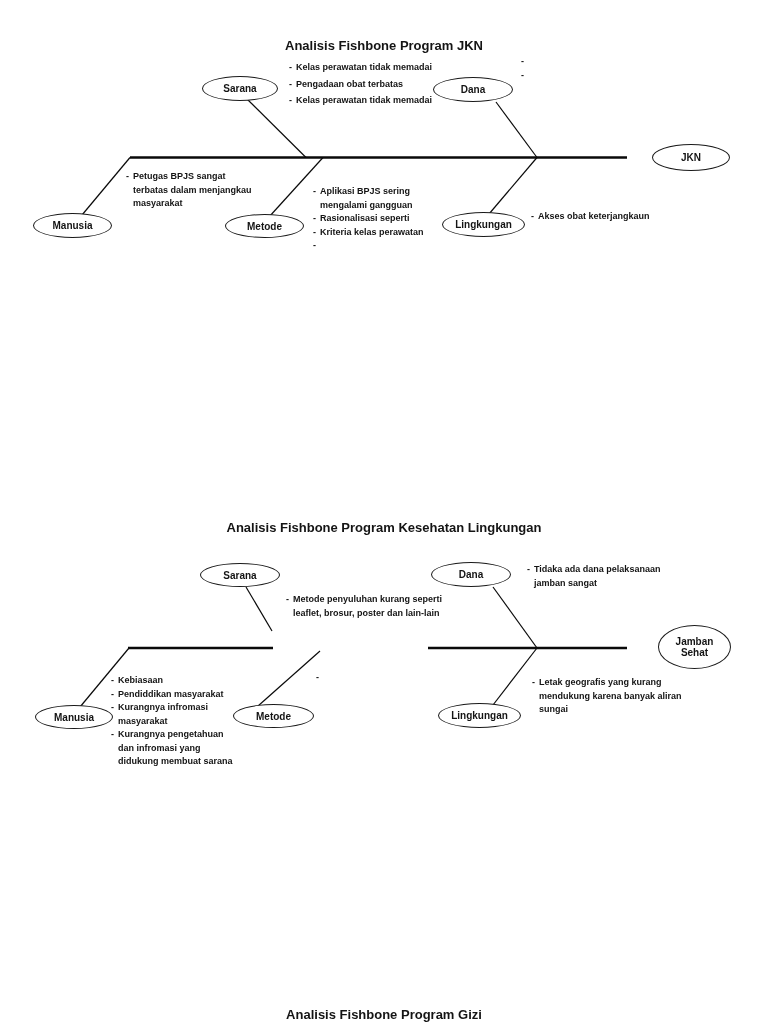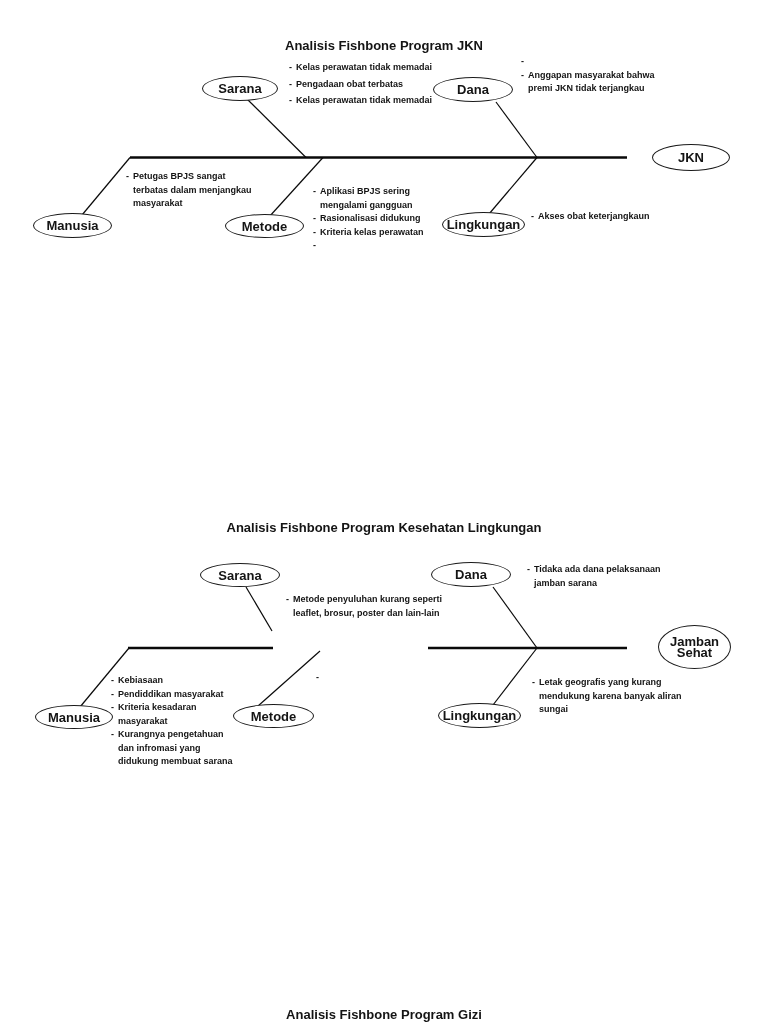--- a/index.html
+++ b/index.html
@@ -13,21 +13,21 @@
   svg.lines line{stroke:#0a0a0a;}
   .bone{stroke-width:1.2;}
   .spine{stroke-width:2.6;}
   .title{
     position:absolute;left:0;width:768px;text-align:center;
     font-size:13px;font-weight:bold;letter-spacing:0;
   }
   .node{
     position:absolute;border:1.3px solid #1a1a1a;border-radius:50%;
     background:#ffffff;display:flex;align-items:center;justify-content:center;
-    font-size:13px;font-weight:bold;text-align:center;white-space:pre-line;
+    font-size:10px;font-weight:bold;text-align:center;white-space:pre-line;
     line-height:11px;box-sizing:border-box;
   }
   .causes{position:absolute;font-size:9px;font-weight:bold;}
   .cause{display:flex;align-items:flex-start;line-height:13.5px;margin-bottom:0;}
   .causes.spaced .cause{margin-bottom:3px;}
   .dash{flex:0 0 7px;}
   .cause-text{white-space:pre-line;}
 </style>
 </head>
 <body>
@@ -75,43 +75,41 @@
       <span class="cause-text">Kelas perawatan tidak memadai</span>
     </div>
   </div>
 
   <div class="causes" style="left:521px;top:55px;width:150px">
     <div class="cause">
       <span class="dash">-</span>
     </div>
     <div class="cause">
       <span class="dash">-</span>
-      <span class="cause-text">Anggapan masyarakat bahwa
-premi JKN tidak terjangkau</span>
     </div>
   </div>
 
   <div class="causes" style="left:126px;top:170px;width:165px">
     <div class="cause">
       <span class="dash">-</span>
       <span class="cause-text">Petugas BPJS sangat
 terbatas dalam menjangkau
 masyarakat</span>
     </div>
   </div>
 
   <div class="causes" style="left:313px;top:185px;width:155px">
     <div class="cause">
       <span class="dash">-</span>
       <span class="cause-text">Aplikasi BPJS sering
 mengalami gangguan</span>
     </div>
     <div class="cause">
       <span class="dash">-</span>
-      <span class="cause-text">Rasionalisasi didukung</span>
+      <span class="cause-text">Rasionalisasi seperti</span>
     </div>
     <div class="cause">
       <span class="dash">-</span>
       <span class="cause-text">Kriteria kelas perawatan</span>
     </div>
     <div class="cause">
       <span class="dash">-</span>
     </div>
   </div>
 
@@ -137,36 +135,36 @@
       <span class="dash">-</span>
       <span class="cause-text">Metode penyuluhan kurang seperti
 leaflet, brosur, poster dan lain-lain</span>
     </div>
   </div>
 
   <div class="causes" style="left:527px;top:563px;width:160px">
     <div class="cause">
       <span class="dash">-</span>
       <span class="cause-text">Tidaka ada dana pelaksanaan
-jamban sarana</span>
+jamban sangat</span>
     </div>
   </div>
 
   <div class="causes" style="left:111px;top:674px;width:155px">
     <div class="cause">
       <span class="dash">-</span>
       <span class="cause-text">Kebiasaan</span>
     </div>
     <div class="cause">
       <span class="dash">-</span>
       <span class="cause-text">Pendiddikan masyarakat</span>
     </div>
     <div class="cause">
       <span class="dash">-</span>
-      <span class="cause-text">Kriteria kesadaran
+      <span class="cause-text">Kurangnya infromasi
 masyarakat</span>
     </div>
     <div class="cause">
       <span class="dash">-</span>
       <span class="cause-text">Kurangnya pengetahuan
 dan infromasi yang
 didukung membuat sarana</span>
     </div>
   </div>
 

